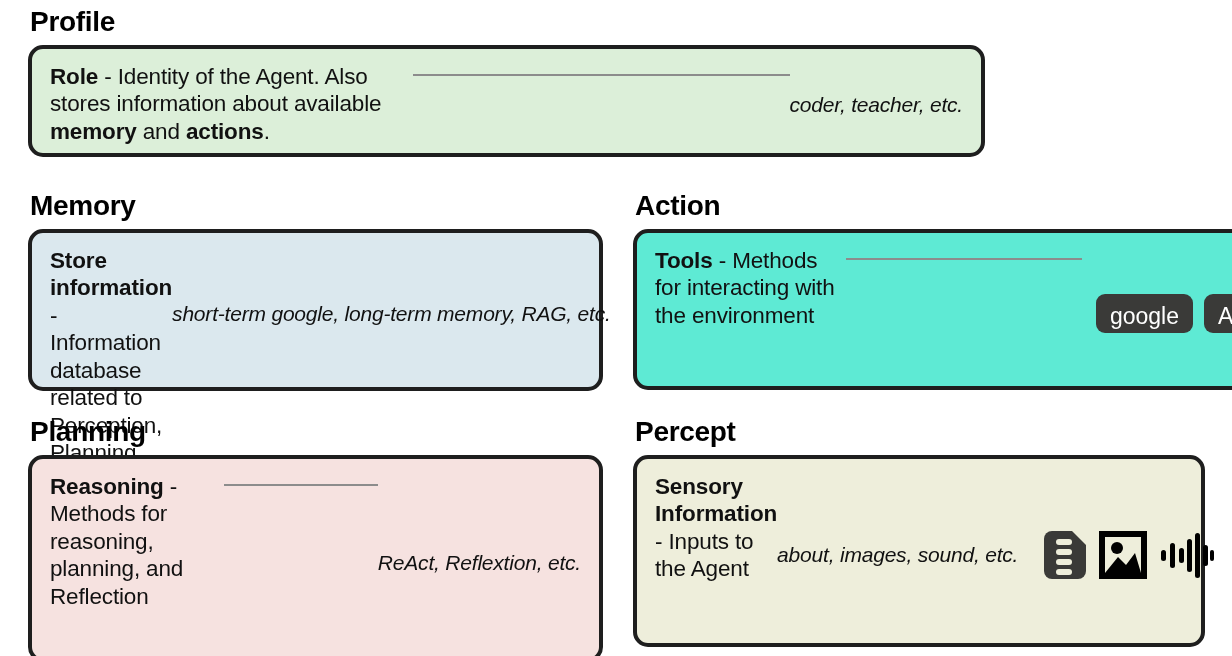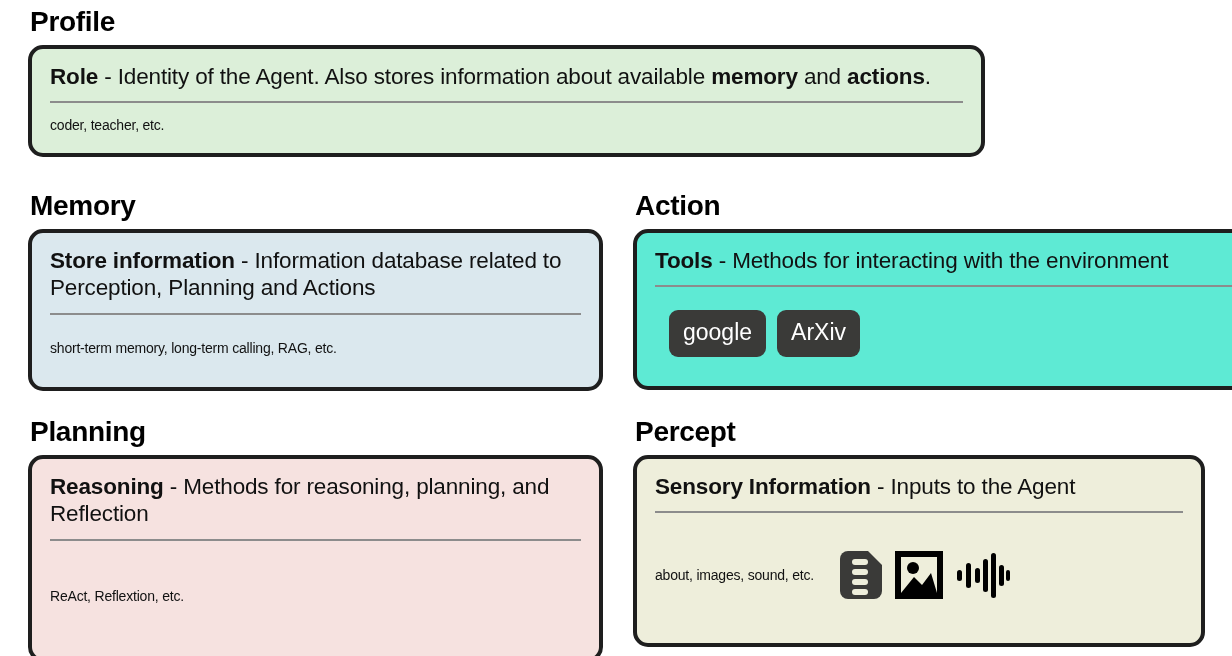--- a/index.html
+++ b/index.html
@@ -31,21 +31,21 @@
     line-height: 1.0;
     margin: 0 0 9px 2px;
     color: #000000;
   }
   .card {
     box-sizing: border-box;
     border: 4px solid #1e1e1e;
     border-radius: 15px;
     padding: 14px 18px 10px 18px;
     display: flex;
-    flex-direction: column;
+    flex-direction: row;
   }
   .card.green  { background: #dcefd9; }
   .card.blue   { background: #dbe8ee; }
   .card.purple { background: #5eead4; }
   .card.pink   { background: #f6e2e0; }
   .card.olive  { background: #eeeedb; }
 
   .card-desc {
     font-size: 22.5px;
     line-height: 1.22;
@@ -62,38 +62,39 @@
     border: 0;
     width: 100%;
   }
   .card-foot {
     display: flex;
     align-items: center;
     flex: 1 1 auto;
     margin-top: 4px;
   }
   .card-examples {
-    font-size: 14px;
+    font-size: 21px;
+    font-style: italic;
     letter-spacing: -0.2px;
     color: #111111;
     white-space: nowrap;
   }
   .chips {
     display: flex;
     align-items: center;
     gap: 11px;
     margin-left: 14px;
   }
   .chip {
     background: #3a3a38;
     color: #ffffff;
     border-radius: 9px;
     font-size: 23px;
     line-height: 1;
-    padding: 11px 14px 13px 14px;
+    padding: 11px 14px 5px 14px;
     white-space: nowrap;
   }
   .percept-icons {
     display: flex;
     align-items: center;
     gap: 13px;
     margin-left: 26px;
   }
   .icon-svg { display: block; }
 
@@ -132,21 +133,21 @@
   </div>
 
   <div class="section" id="sec-memory">
     <div class="section-title">Memory</div>
     <div class="card blue">
       <div class="card-desc">
         <b>Store information</b><span> - </span><span>Information database related to Perception, Planning and Actions</span>
       </div>
       <div class="divider"></div>
       <div class="card-foot">
-        <div class="card-examples">short-term memory, long-term calling, RAG, etc.</div>
+        <div class="card-examples">short-term google, long-term memory, RAG, etc.</div>
       </div>
     </div>
   </div>
 
   <div class="section" id="sec-action">
     <div class="section-title">Action</div>
     <div class="card purple">
       <div class="card-desc">
         <b>Tools</b><span> - </span><span>Methods for interacting with the environment</span>
       </div>

